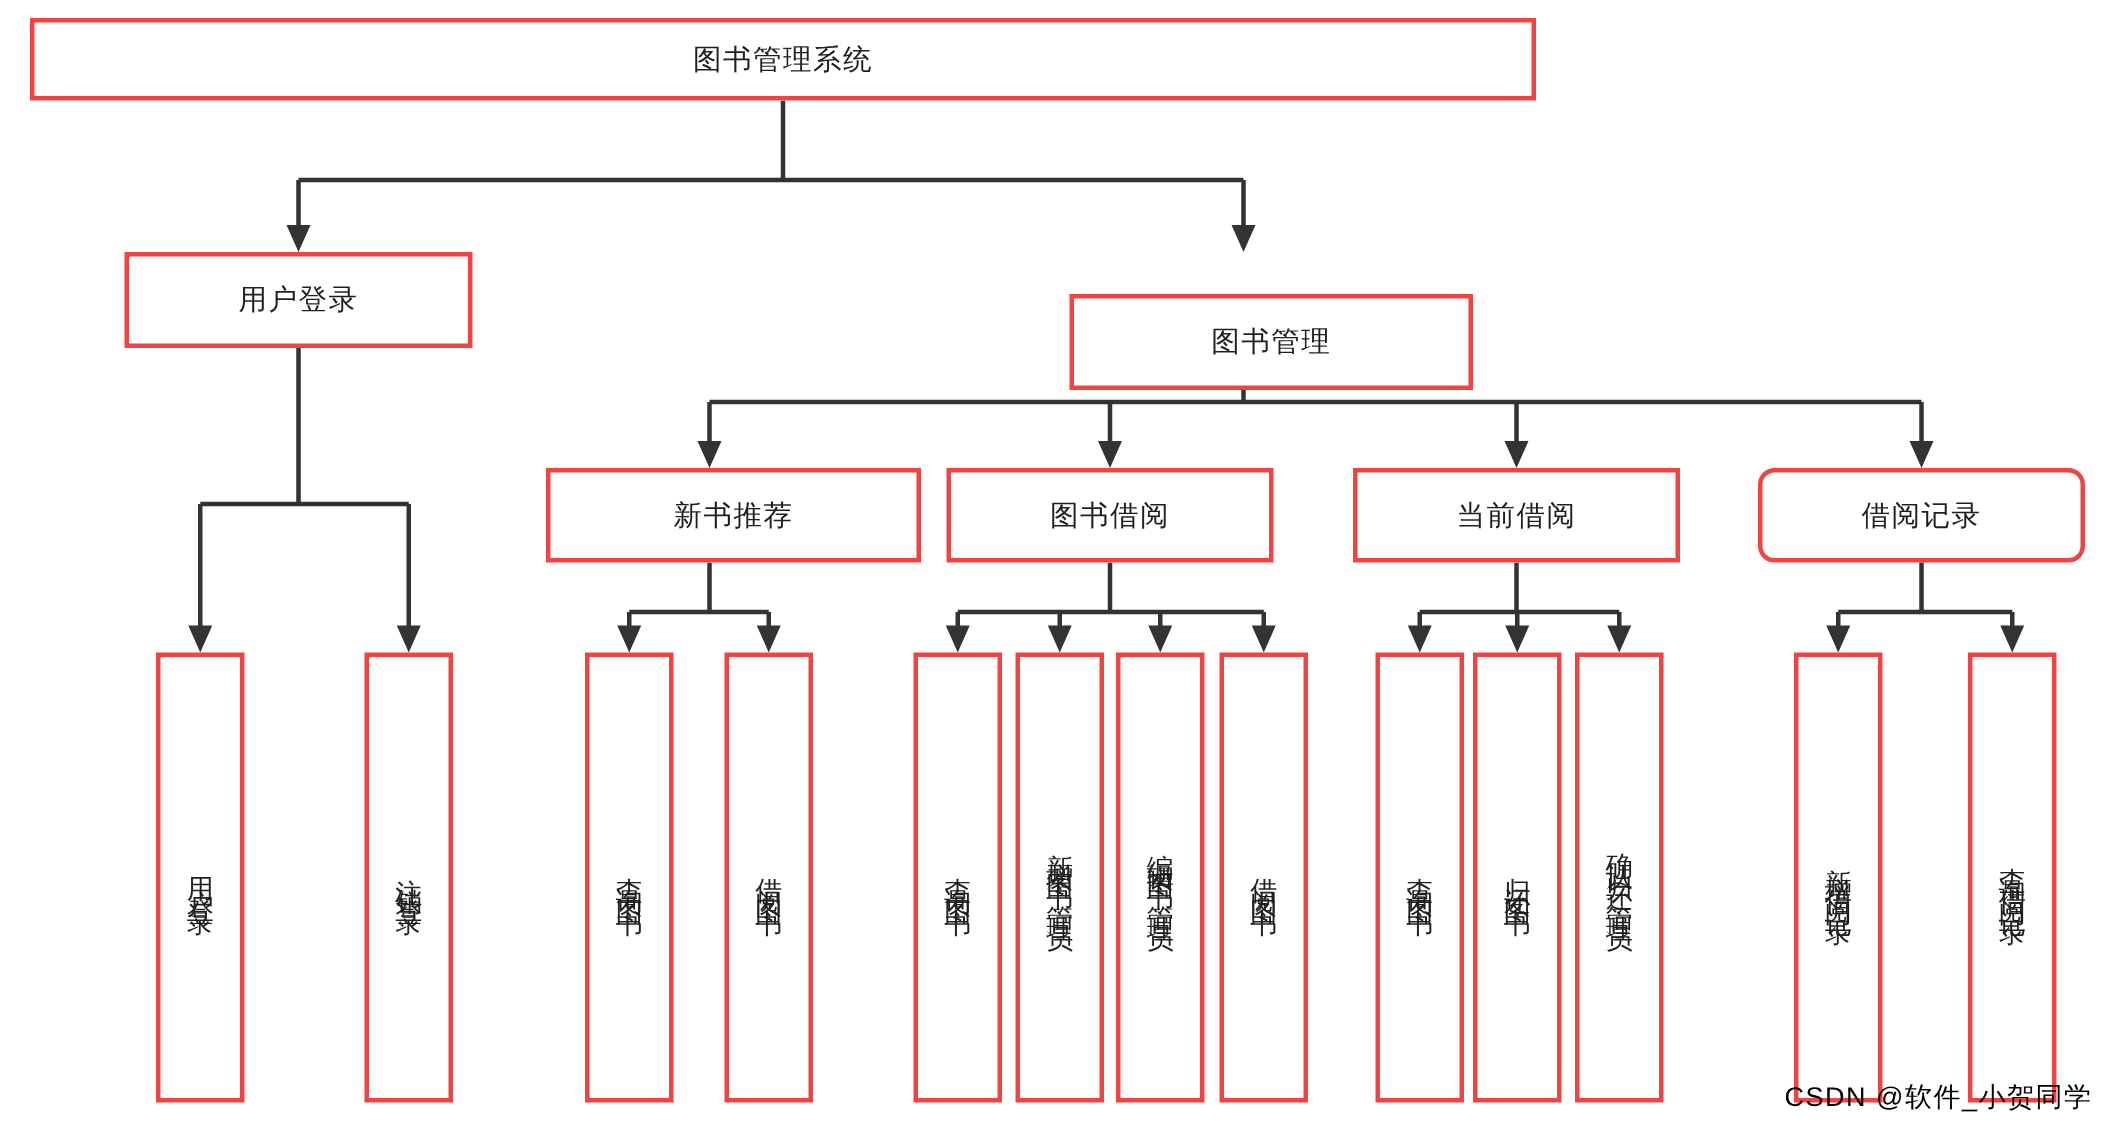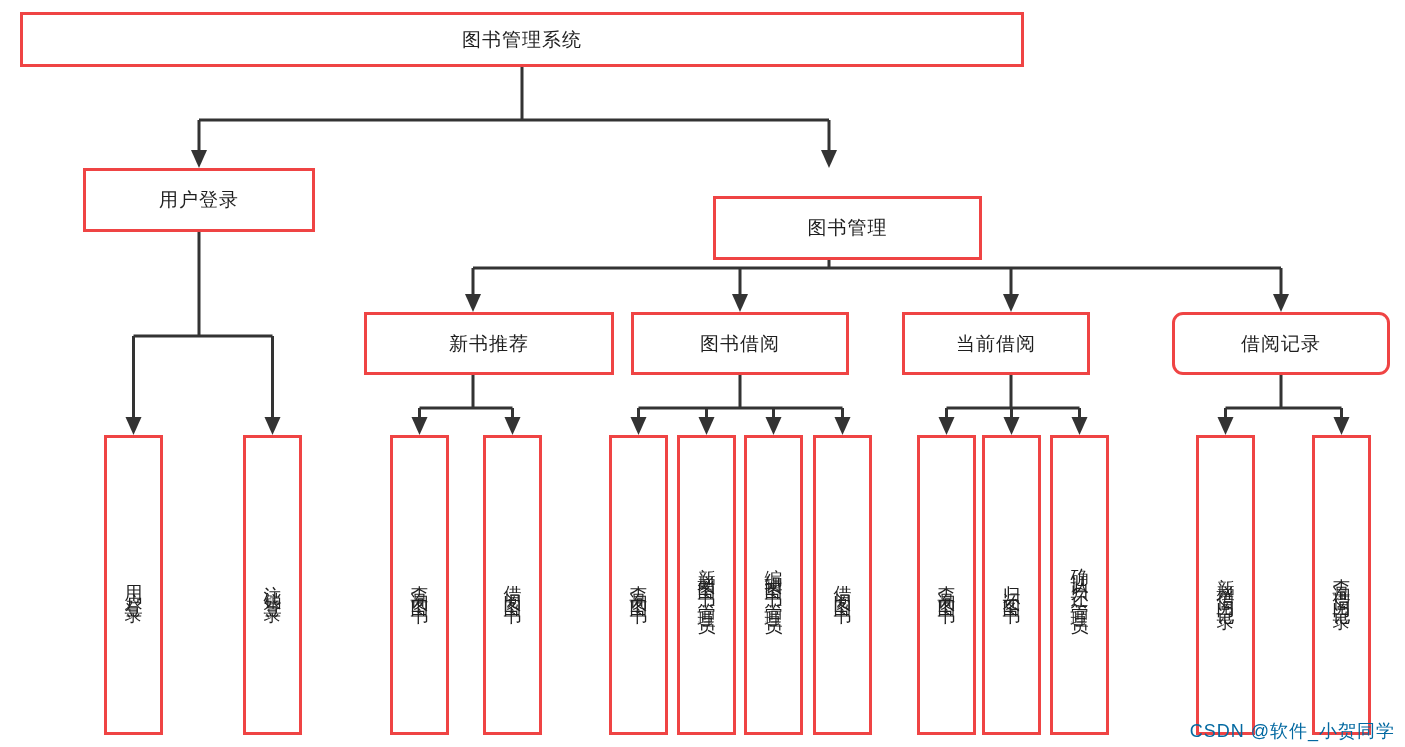--- a/index.html
+++ b/index.html
@@ -41,21 +41,21 @@
     height: 747px;
     z-index: 1;
   }
   .connectors path { stroke: #333333; stroke-width: 3; fill: none; }
   .connectors polygon { fill: #333333; stroke: none; }
   .watermark {
     position: absolute;
     right: 10px;
     bottom: 4px;
     font-size: 18px;
-    color: #0369a1;
+    color: #000000;
     letter-spacing: 1px;
     z-index: 3;
     white-space: nowrap;
   }
 </style>
 </head>
 <body>
 
 <div class="stage">
 
@@ -105,21 +105,21 @@
   <div class="node" style="left:713px; top:168px; width:269px; height:64px;margin-top:28px;">
     <span>图书管理</span>
   </div>
 
   <div class="node" style="left:364px; top:312px; width:250px; height:63px;">
     <span>新书推荐</span>
   </div>
   <div class="node" style="left:631px; top:312px; width:218px; height:63px;">
     <span>图书借阅</span>
   </div>
-  <div class="node" style="left:902px; top:312px; width:188px; height:63px;">
+  <div class="node" style="left:902px; top:312px; width:218px; height:63px;">
     <span>当前借阅</span>
   </div>
   <div class="node" style="left:1172px; top:312px; width:218px; height:63px;border-radius:11px;">
     <span>借阅记录</span>
   </div>
 
   <div class="node leaf" style="left:104px; top:435px; width:59px; height:300px;">
     <span>用户登录</span>
   </div>
   <div class="node leaf" style="left:243px; top:435px; width:59px; height:300px;">

